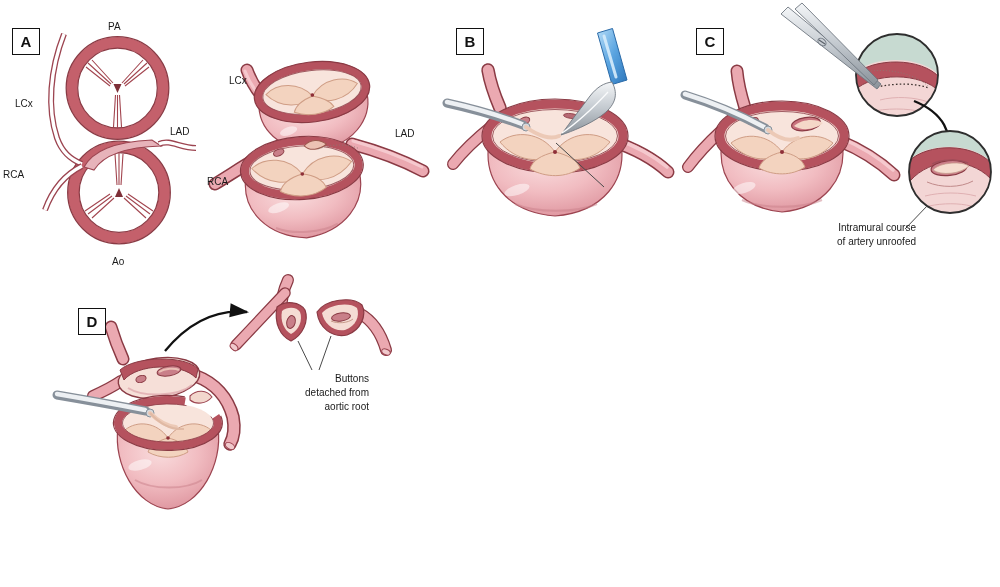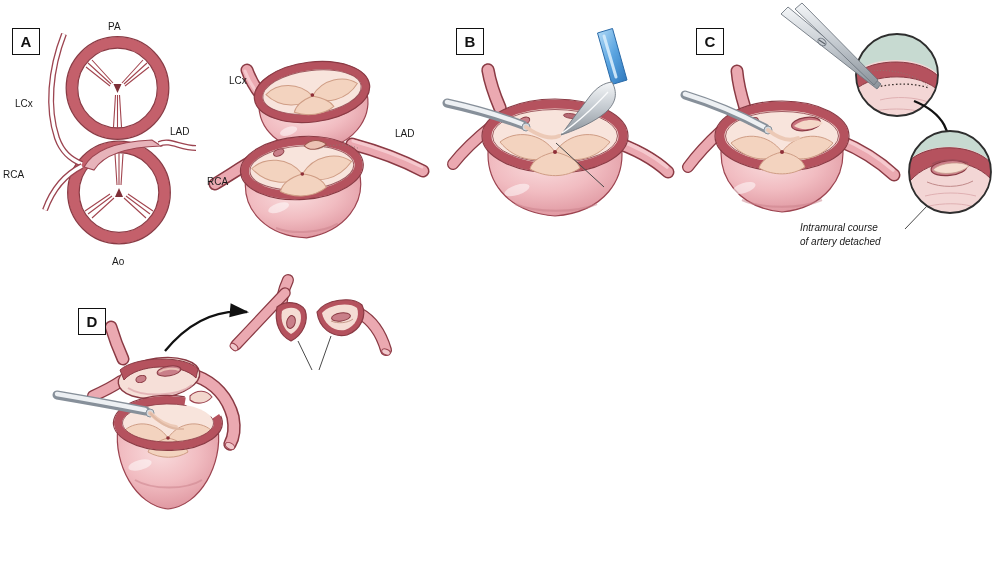--- a/index.html
+++ b/index.html
@@ -1,20 +1,20 @@
 <!DOCTYPE html>
 <html style="--c-outline: #8a3a44; --c-ring: #b5525e; --c-ringlight: #c4606b; --c-vessel: #eba9b1; --c-vhl: #f7cfd4; --c-lumen: #f8e4dc; --c-leaflet: #f3d3bf; --c-ostium: #c97f89; --c-sage: #c7dad1; --c-blue: #2d77bc; --c-ink: #1a1a1a; --c-leader: #4a4a4a;"><head>
 <meta charset="utf-8">
 <style>
   html,body{margin:0;padding:0;background:#fff;}
   #stage{position:relative;width:1000px;height:587px;background:#fff;overflow:hidden;
          font-family:"Liberation Sans",sans-serif;}
   #art{position:absolute;left:0;top:0;}
   .lbl{position:absolute;font-size:10px;line-height:14px;color:var(--c-ink,#1a1a1a);white-space:nowrap;}
-  .lbl.center{text-align:left;white-space:normal;font-style:italic;}
+  .lbl.center{text-align:right;white-space:normal;}
   .plbl{position:absolute;width:26px;height:25px;border:1.5px solid #111;background:#fff;
         display:flex;align-items:center;justify-content:center;
         font-size:15px;font-weight:bold;color:#111;}
   
   :root{--c-outline:#8a3a44;--c-ring:#b5525e;--c-ringlight:#c4606b;--c-vessel:#eba9b1;
         --c-vhl:#f7cfd4;--c-lumen:#f8e4dc;--c-leaflet:#f3d3bf;--c-ostium:#c97f89;
         --c-sage:#c7dad1;--c-blue:#2d77bc;--c-ink:#1a1a1a;--c-leader:#4a4a4a;}
   .oL{stroke:var(--c-outline);fill:none;}
   .ringE{stroke:var(--c-ring);fill:var(--c-lumen);}
   .ringF{fill:var(--c-ring);stroke:var(--c-outline);stroke-width:1;}
@@ -316,17 +316,22 @@
   <div class="lbl" style="left:3px;top:168px">RCA</div>
   <div class="lbl" style="left:112px;top:255px">Ao</div>
 
   <div class="lbl" style="left:229px;top:74px">LCx</div>
   <div class="lbl" style="left:395px;top:127px">LAD</div>
   <div class="lbl" style="left:207px;top:175px">RCA</div>
 
 
   <div class="lbl center" style="left:800px;top:221px;width:116px">
     <div>Intramural course</div>
-    <div>of artery detached</div>
+    <div>of artery unroofed</div>
   </div>
 
+  <div class="lbl center" style="left:263px;top:372px;width:106px">
+    <div>Buttons</div>
+    <div>detached from</div>
+    <div>aortic root</div>
+  </div>
 
 </div>
 
 </body></html>

